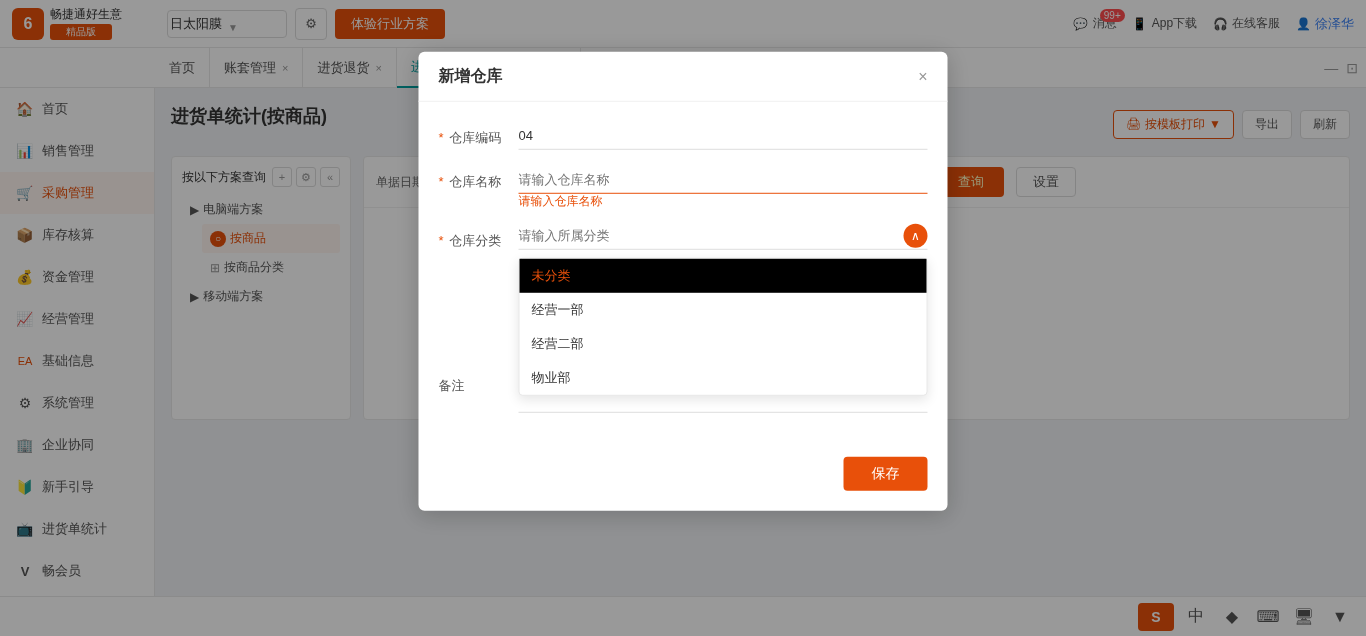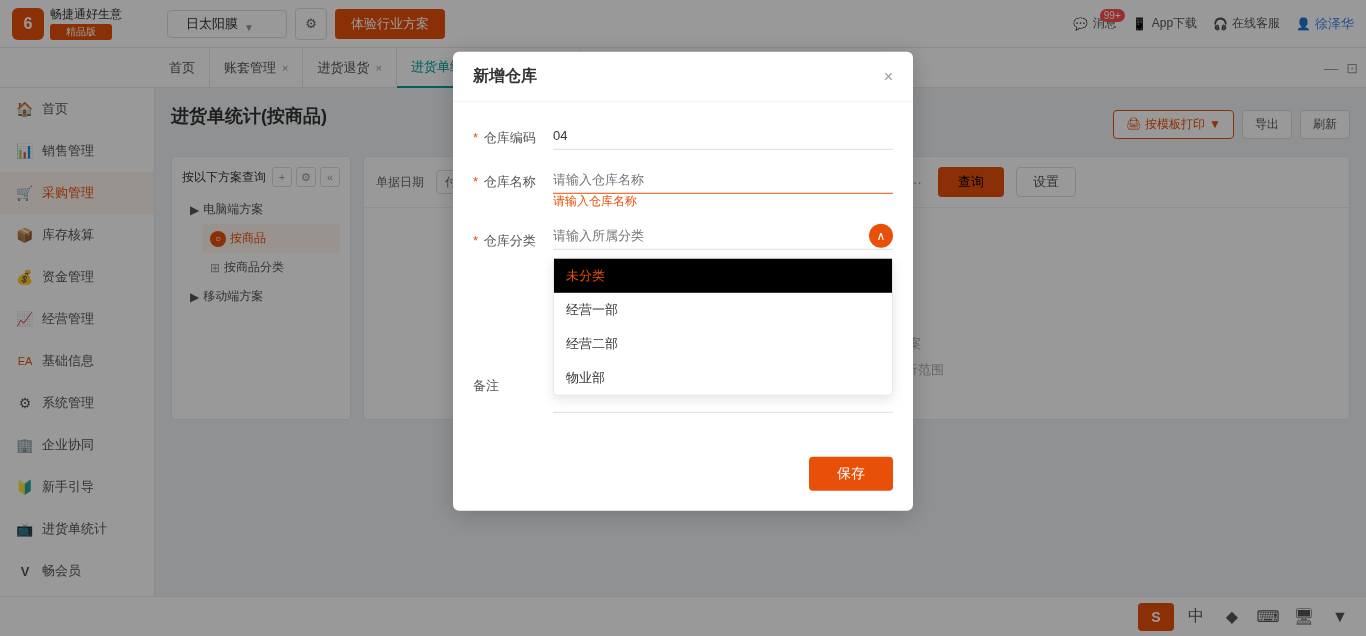--- a/index.html
+++ b/index.html
@@ -44,21 +44,21 @@
       flex: 1;
       display: flex;
       align-items: center;
       gap: 8px;
     }
     .store-selector {
       display: flex;
       align-items: flex-end;
       border: 1px solid #ddd;
       border-radius: 4px;
-      padding: 4px 18px;
+      padding: 4px 2px;
       cursor: pointer;
       font-size: 13px;
       color: #333;
       min-width: 120px;
     }
     .store-selector .arrow { margin-left: 6px; color: #999; font-size: 10px; }
     .gear-btn {
       width: 32px; height: 32px;
       border: 1px solid #ddd;
       border-radius: 4px;
@@ -301,21 +301,21 @@
       width: 120px;
     }
     .dots-btn {
       color: #999;
       cursor: pointer;
       font-size: 14px;
       padding: 0 4px;
     }
     .btn-query {
       background: #e8500a;
-      color: #000000;
+      color: #fef9c3;
       border: none;
       border-radius: 4px;
       padding: 6px 20px;
       cursor: pointer;
       font-size: 13px;
     }
     .btn-setting {
       border: 1px solid #ddd;
       color: #555;
       background: #fff;
@@ -348,21 +348,21 @@
     
     .modal {
       position: fixed;
       top: 50%;
       left: 50%;
       transform: translate(-50%, -58%);
       background: #fff;
       border-radius: 6px;
       box-shadow: 0 4px 24px rgba(0,0,0,0.2);
       z-index: 200;
-      width: 460px;
+      width: 529px;
       padding-bottom: 20px;
     }
     .modal-header {
       display: flex;
       align-items: center;
       justify-content: space-between;
       padding: 14px 20px;
       border-bottom: 1px solid #f0f0f0;
     }
     .modal-title {

